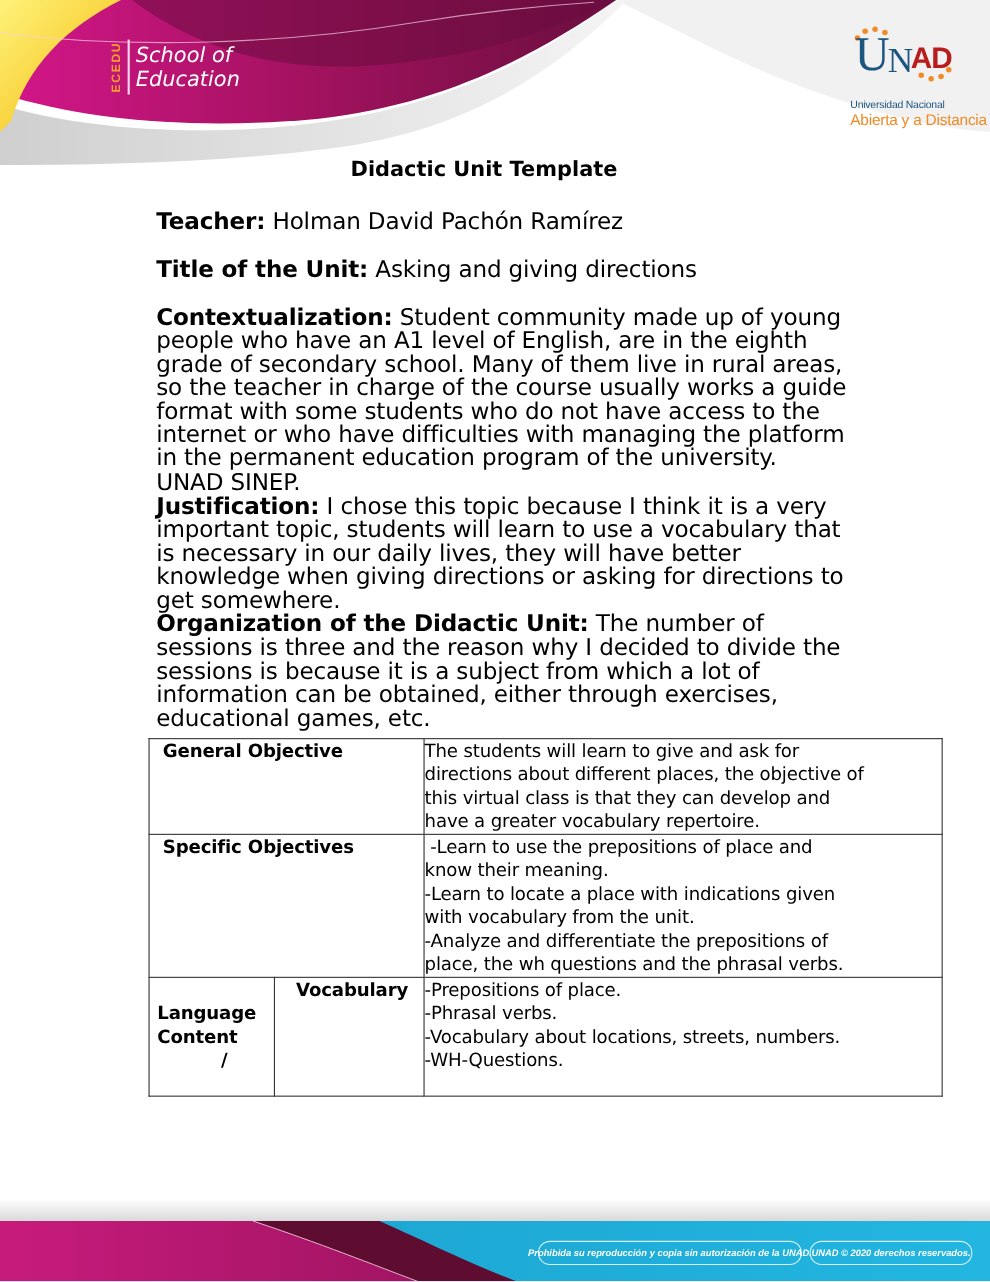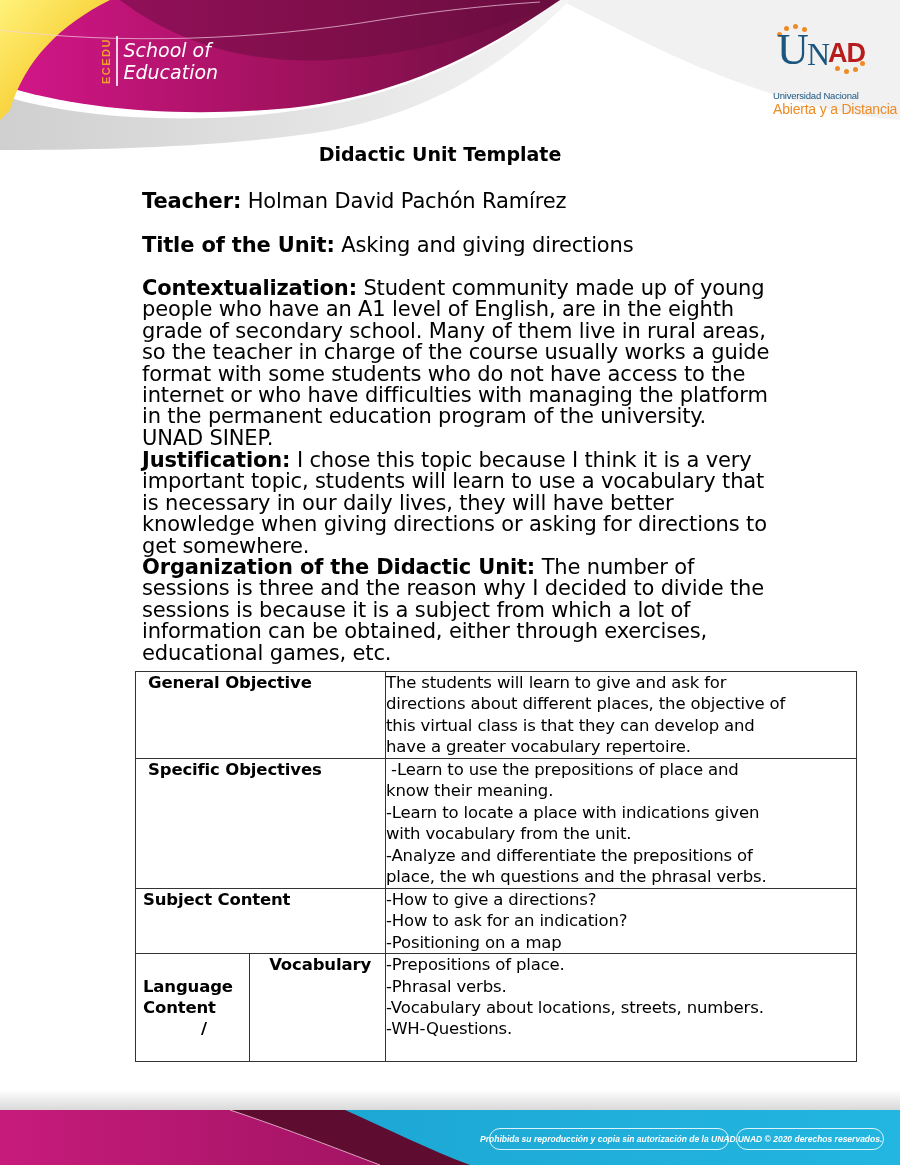--- a/index.html
+++ b/index.html
@@ -144,28 +144,20 @@
     <td class="lbl" colspan="2" style="padding-left:12px">Specific Objectives</td>
     <td class="val">
       <div style="white-space:pre"> -Learn to use the prepositions of place and</div>
       <div>know their meaning.</div>
       <div>-Learn to locate a place with indications given</div>
       <div>with vocabulary from the unit.</div>
       <div>-Analyze and differentiate the prepositions of</div>
       <div>place, the wh questions and the phrasal verbs.</div>
     </td>
   </tr>
-  <tr style="height:65px">
-    <td class="lbl" colspan="2" style="padding-left:7px">Subject Content</td>
-    <td class="val">
-      <div>-How to give a directions?</div>
-      <div>-How to ask for an indication?</div>
-      <div>-Positioning on a map</div>
-    </td>
-  </tr>
   <tr style="height:108px">
     <td class="lbl" style="width:114px;padding-left:7px;vertical-align:middle">
       <div>Language</div>
       <div>Content</div>
       <div style="padding-left:58px">/</div>
     </td>
     <td class="lbl" style="width:136px;text-align:right;padding-right:14px">Vocabulary</td>
     <td class="val">
       <div>-Prepositions of place.</div>
       <div>-Phrasal verbs.</div>

